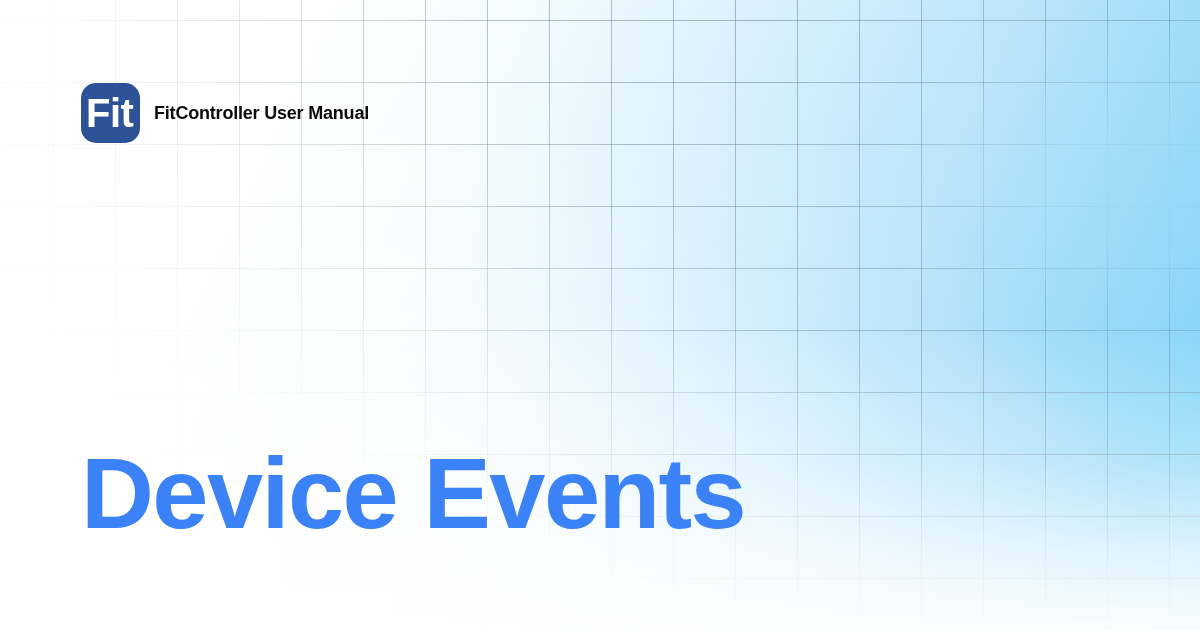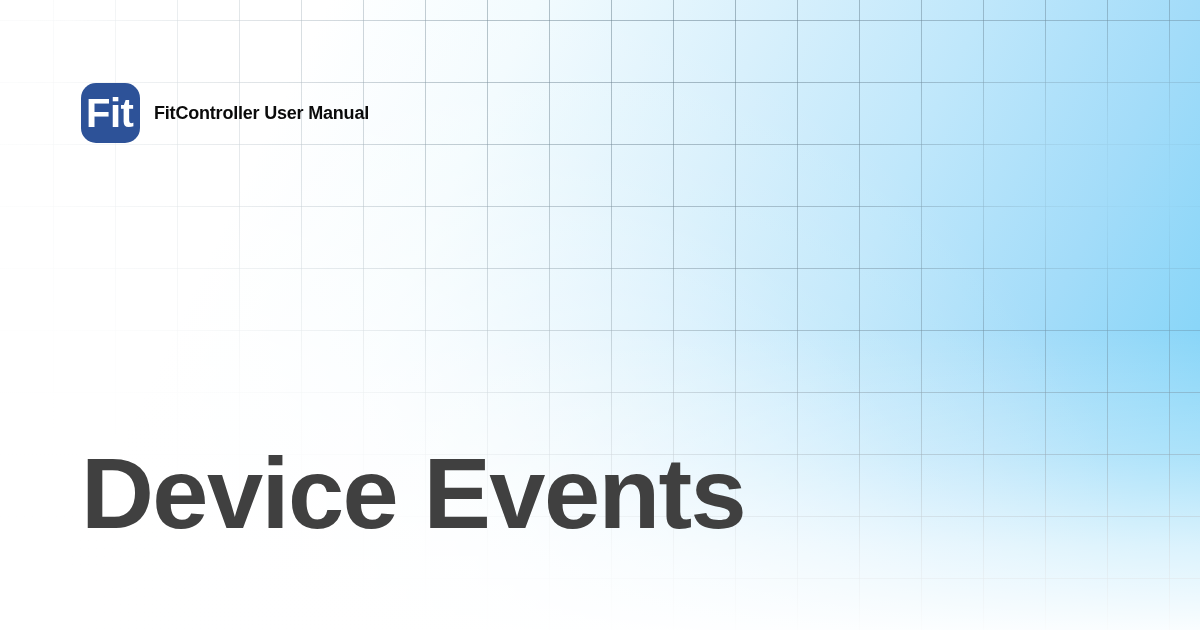--- a/index.html
+++ b/index.html
@@ -120,21 +120,21 @@
   
   .hero-title {
     position: absolute;
     left: 81px;
     top: 443px;
     font-family: "Liberation Sans Narrow", "Liberation Sans", "DejaVu Sans", sans-serif;
     font-size: 101px;
     font-weight: 700;
     letter-spacing: -1.6px;
     line-height: 1;
-    color: #404040;
+    color: #3b82f6;
     white-space: nowrap;
   }
 </style>
 </head>
 <body>
 
 <div class="cover">
 
   <div class="bg-base"></div>
   <div class="bg-grid"></div>

